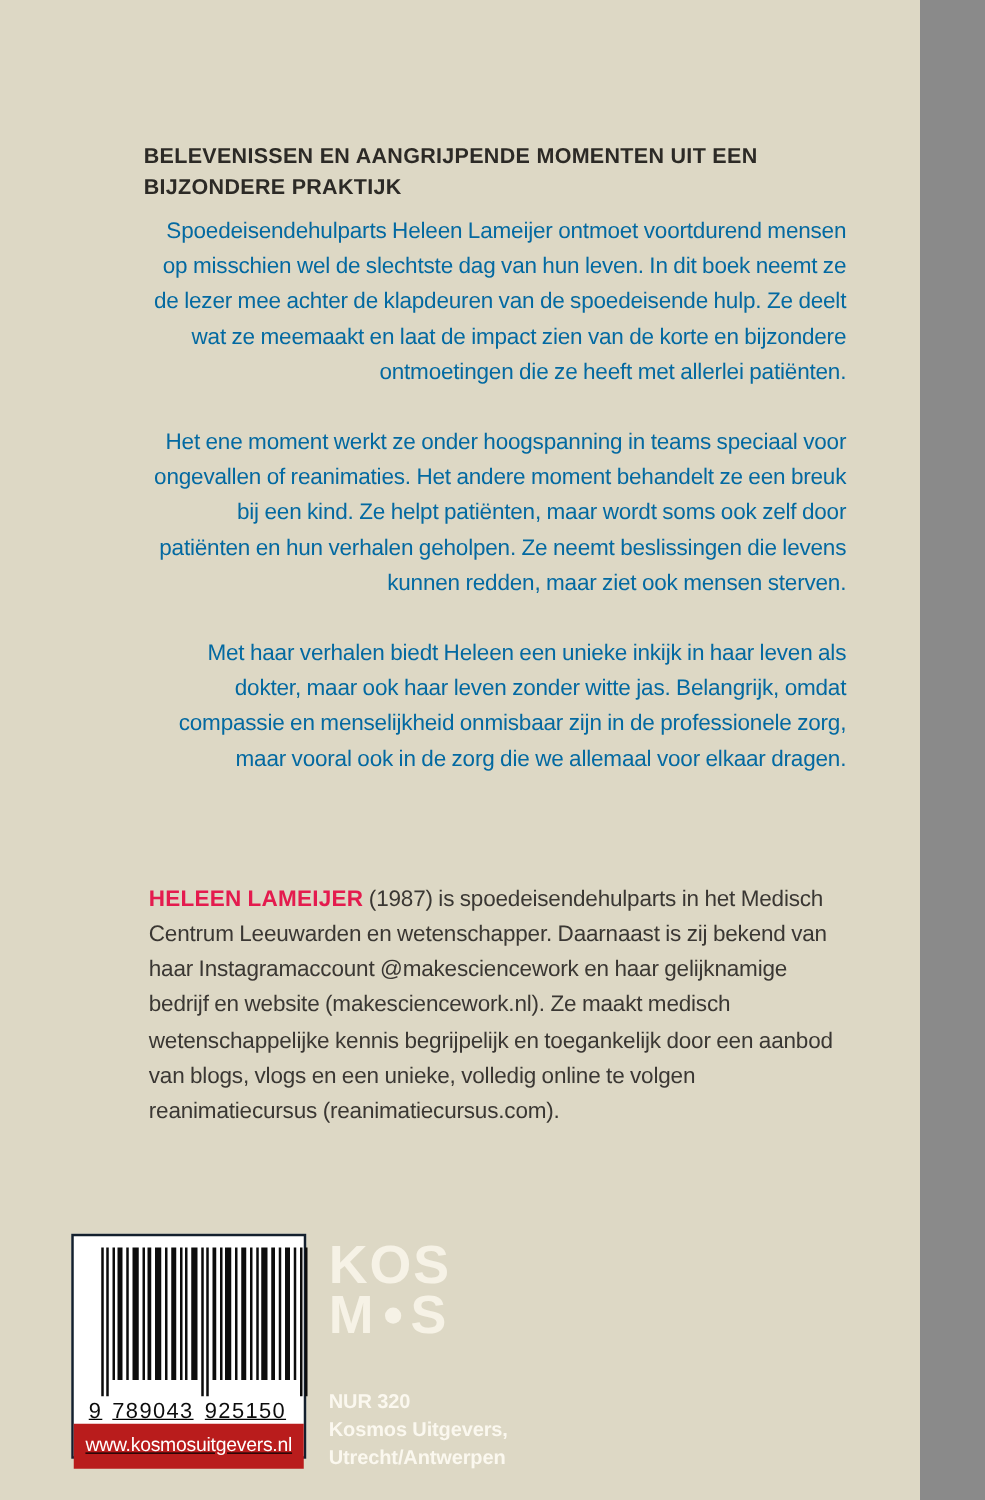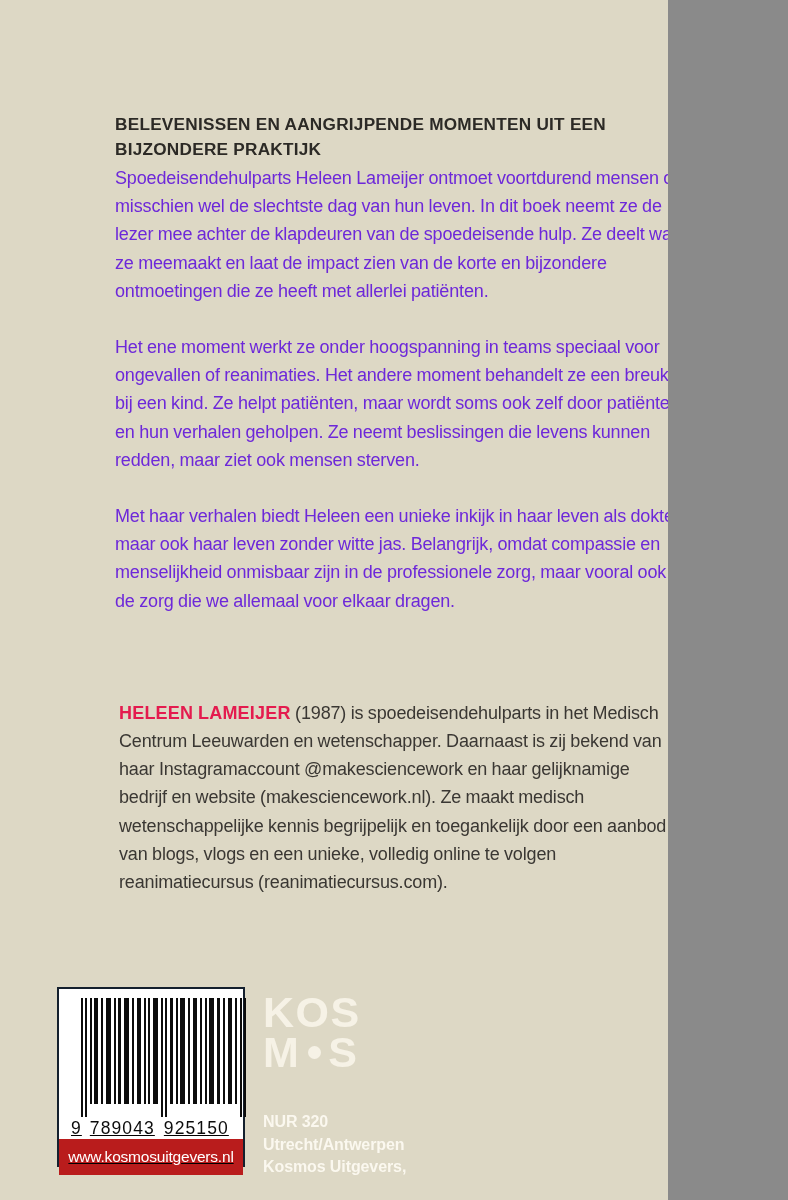--- a/index.html
+++ b/index.html
@@ -6,21 +6,21 @@
   html, body {
     margin: 0;
     padding: 0;
   }
   body {
     background: #8a8a8a;
     font-family: "Liberation Sans", sans-serif;
   }
   .page {
     position: relative;
-    width: 668px;
+    width: 736px;
     height: 1200px;
     background: #ddd8c5;
     overflow: hidden;
     box-sizing: border-box;
   }
 
   
   .content {
     position: absolute;
     left: 115px;
@@ -37,24 +37,25 @@
     color: #2c2a26;
     text-transform: uppercase;
     margin: 0 0 2px 0;
     max-width: 545px;
   }
 
   .blurb {
     font-family: "Liberation Sans", sans-serif;
     font-size: 18px;
     line-height: 28.2px;
-    color: #6d28d9;
-    margin: 0;
+    color: #0369a1;
+    margin: 8px;
     letter-spacing: -0.15px;
     word-spacing: -0.4px;
+    text-align: right;
   }
   .blurb + .blurb {
     margin-top: 28px;
   }
 
   .bio-block {
     margin-top: 84px;
   }
   .bio {
     font-family: "Liberation Sans", sans-serif;
@@ -243,18 +244,18 @@
     <div class="logo">
       <div class="logo-row">KOS</div>
       <div class="logo-row second">
         <span>M</span>
         <span class="logo-dot"></span>
         <span>S</span>
       </div>
     </div>
     <div class="imprint">
       <div>NUR 320</div>
+      <div>Kosmos Uitgevers,</div>
       <div>Utrecht/Antwerpen</div>
-      <div>Kosmos Uitgevers,</div>
     </div>
   </div>
 
 </div>
 
 </body></html>

